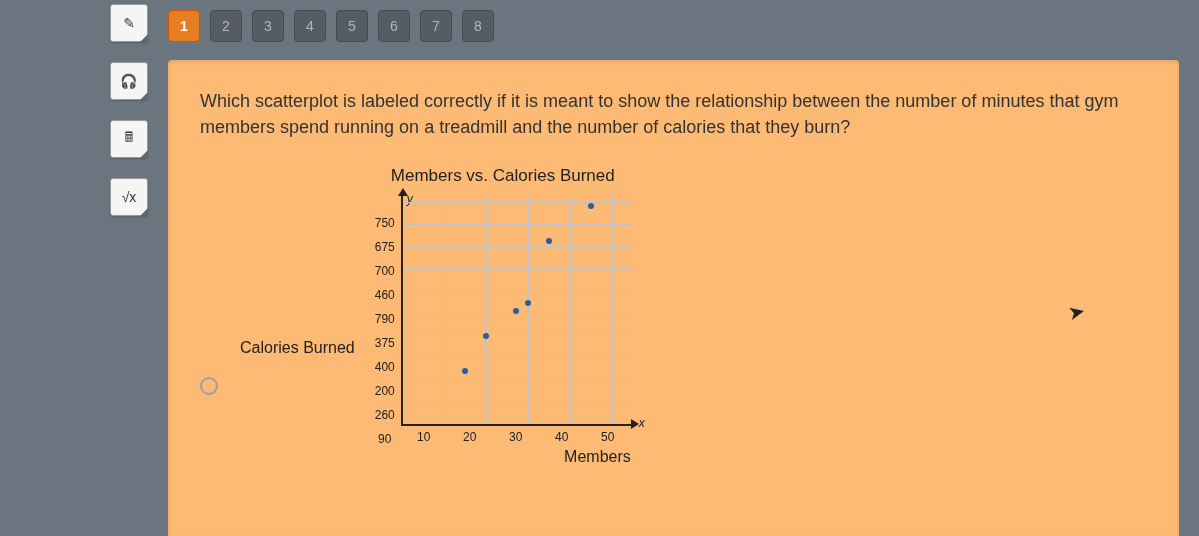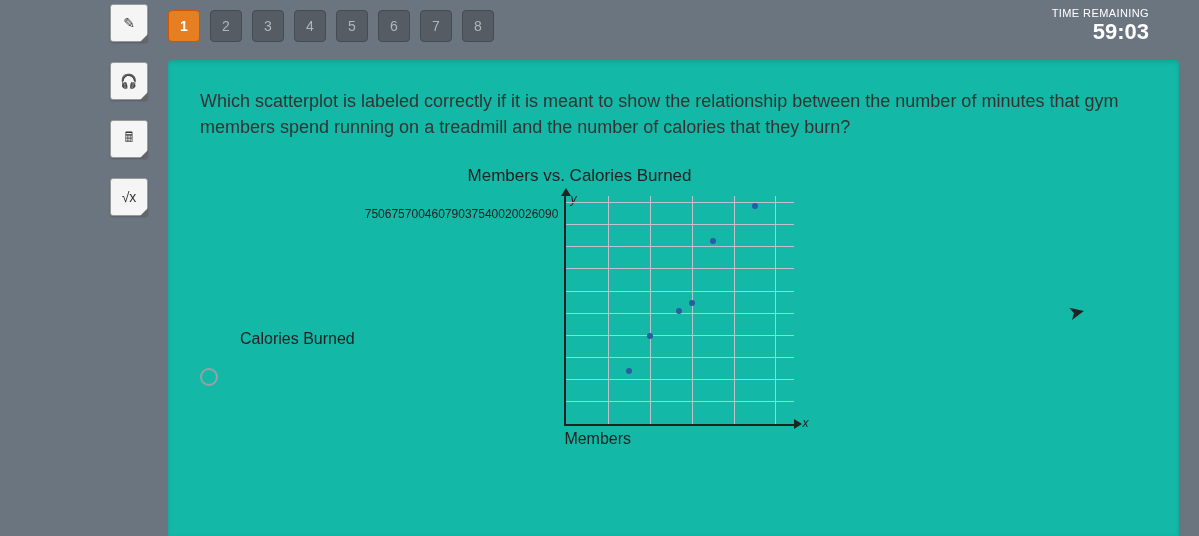--- a/index.html
+++ b/index.html
@@ -78,21 +78,21 @@
     color: #fff;
   }
   .timer-label { font-size: 11px; letter-spacing: .4px;}
   .timer-val { font-size: 22px; font-weight: bold; }
   .content {
     position: absolute;
     left: 168px;
     right: 20px;
     top: 60px;
     bottom: 0;
-    background: #14b8a6;
+    background: #fdba74;
     border-radius: 4px 4px 0 0;
     box-shadow: inset 0 2px 4px rgba(0,0,0,.12);
     padding: 28px 32px;
     overflow: hidden;
   }
   .question {
     font-size: 18px;
     color: #333;
     line-height: 1.45;
     max-width: 960px;
@@ -109,43 +109,44 @@
     border-radius: 50%;
     margin-right: 22px;
     margin-top: 140px;
     flex-shrink: 0;
     cursor: pointer;
   }
   .chart-wrap {
     display: flex;
     flex-direction: column;
     align-items: center;
+    margin-left: 10px;
   }
   .chart-title {
     font-size: 17px;
     color: #222;
     margin-bottom: 10px;
   }
   .chart-body {
     display: flex;
     align-items: center;
   }
   .y-title {
     font-size: 16px;
     color: #222;
     margin-right: 10px;
   }
   .y-ticks {
     display: flex;
-    flex-direction: row;
+    flex-direction: column;
     justify-content: space-between;
     height: 230px;
     font-size: 12px;
     color: #222;
-    text-align: left;
+    text-align: center;
     margin-right: 6px;
   }
   .plot {
     position: relative;
     width: 230px;
     height: 230px;
     border-left: 2px solid #222;
     border-bottom: 2px solid #222;
   }
   .plot .grid-v, .plot .grid-h {
@@ -179,21 +180,21 @@
     display:flex;
     margin-top:4px;
     margin-left: 0;
     font-size:12px;
     color:#222;
     width:230px;
     justify-content: space-around;
   }
   .x-ticks span { width:36px; text-align:center;}
   .x-title {
-    font-size:16px; color:#222; margin-top:4px; text-align:left;
+    font-size:16px; color:#222; margin-top:4px; text-align:right;
   }
   .cursor {
     position:absolute;
     left: 900px;
     top: 240px;
     font-size: 20px;
     color:#222;
     transform: rotate(-12deg);
     pointer-events:none;
   }
@@ -225,24 +226,20 @@
   <div id="qbtns" style="display:flex">
       <div class="q-btn active">1</div>
       <div class="q-btn">2</div>
       <div class="q-btn">3</div>
       <div class="q-btn">4</div>
       <div class="q-btn">5</div>
       <div class="q-btn">6</div>
       <div class="q-btn">7</div>
       <div class="q-btn">8</div>
     </div>
-  <div class="timer-block">
-    <div class="timer-label">TIME REMAINING</div>
-    <div class="timer-val">59:03</div>
-  </div>
 </div>
 
 <div class="content">
   <div class="question">Which scatterplot is labeled correctly if it is meant to show the relationship between the number of minutes that gym members spend running on a treadmill and the number of calories that they burn?</div>
 
   <div class="answer-row">
     <div class="radio"></div>
 
     <div class="y-title" style="margin-top:64px">Calories Burned</div>
 
@@ -284,20 +281,27 @@
               <div class="grid-h" style="bottom: 176.923px;"></div>
               <div class="grid-h" style="bottom: 199.038px;"></div>
               <div class="grid-h" style="bottom: 221.154px;"></div>
               <div class="pt" style="left: 62.7273px; bottom: 53.0769px;"></div>
               <div class="pt" style="left: 83.6364px; bottom: 88.4615px;"></div>
               <div class="pt" style="left: 112.909px; bottom: 113.526px;"></div>
               <div class="pt" style="left: 125.455px; bottom: 120.897px;"></div>
               <div class="pt" style="left: 146.364px; bottom: 182.821px;"></div>
               <div class="pt" style="left: 188.182px; bottom: 218.205px;"></div>
             </div>
+          <div class="x-ticks" id="xticks">
+              <span>10</span>
+              <span>20</span>
+              <span>30</span>
+              <span>40</span>
+              <span>50</span>
+            </div>
           <div class="x-title">Members</div>
         </div>
       </div>
     </div>
   </div>
 
   <div class="cursor">➤</div>
 </div>
 
 </body></html>

